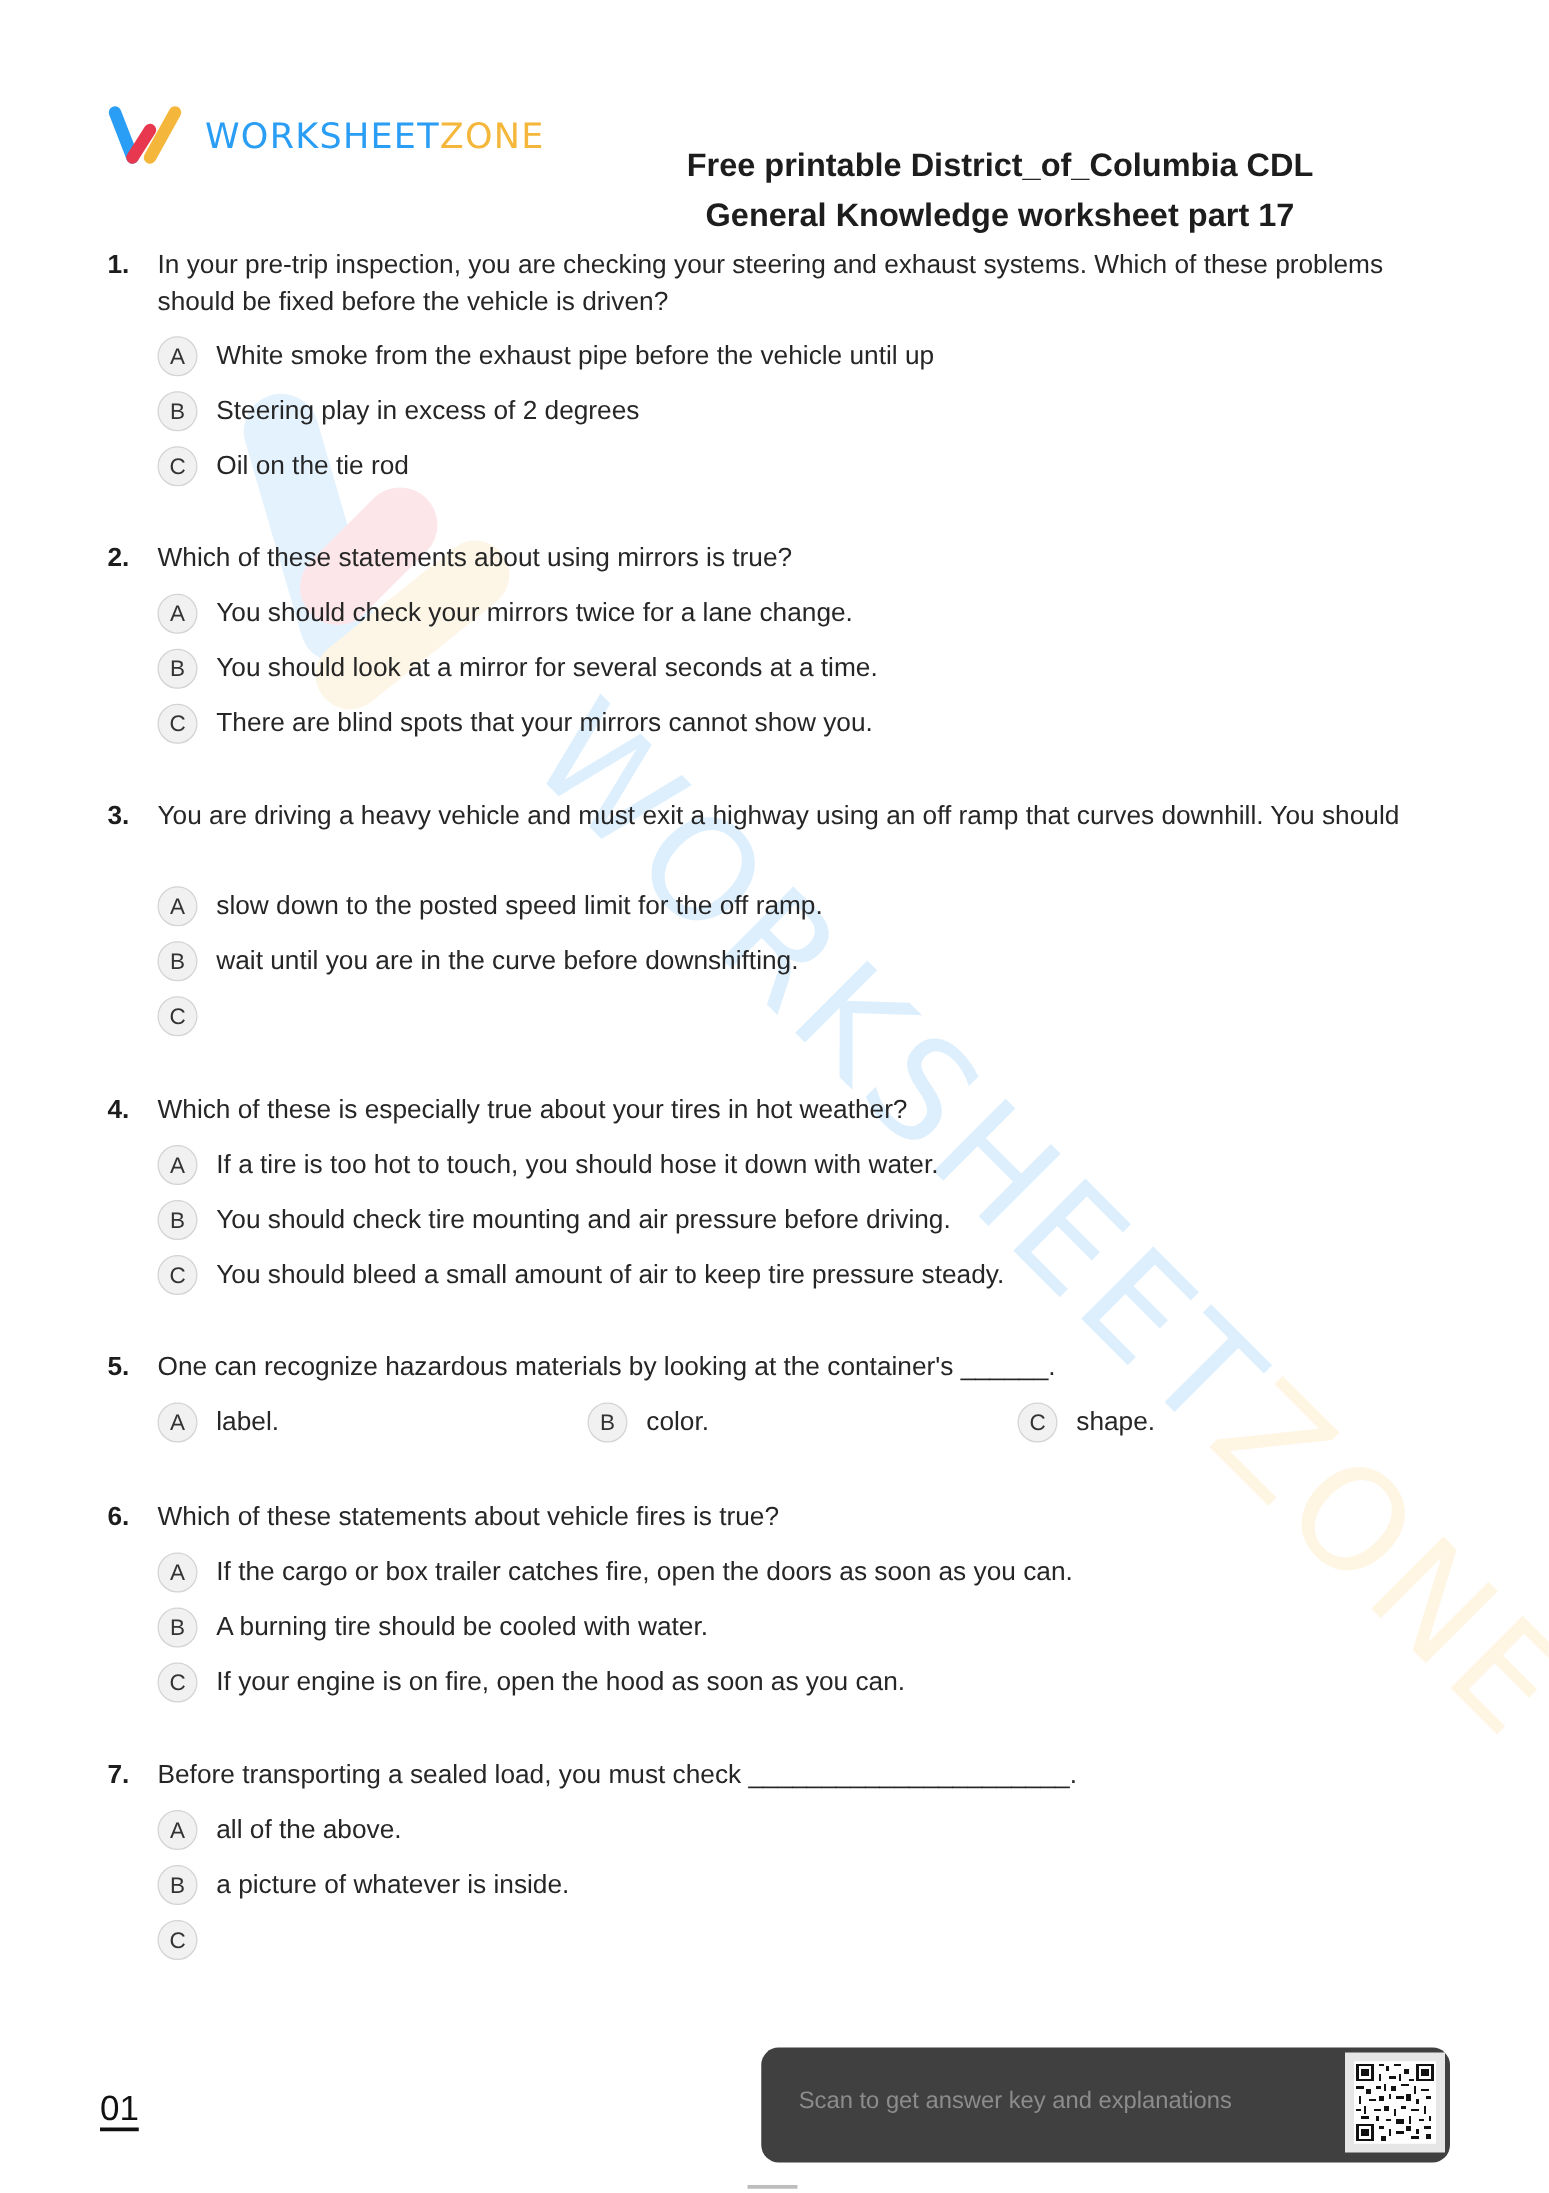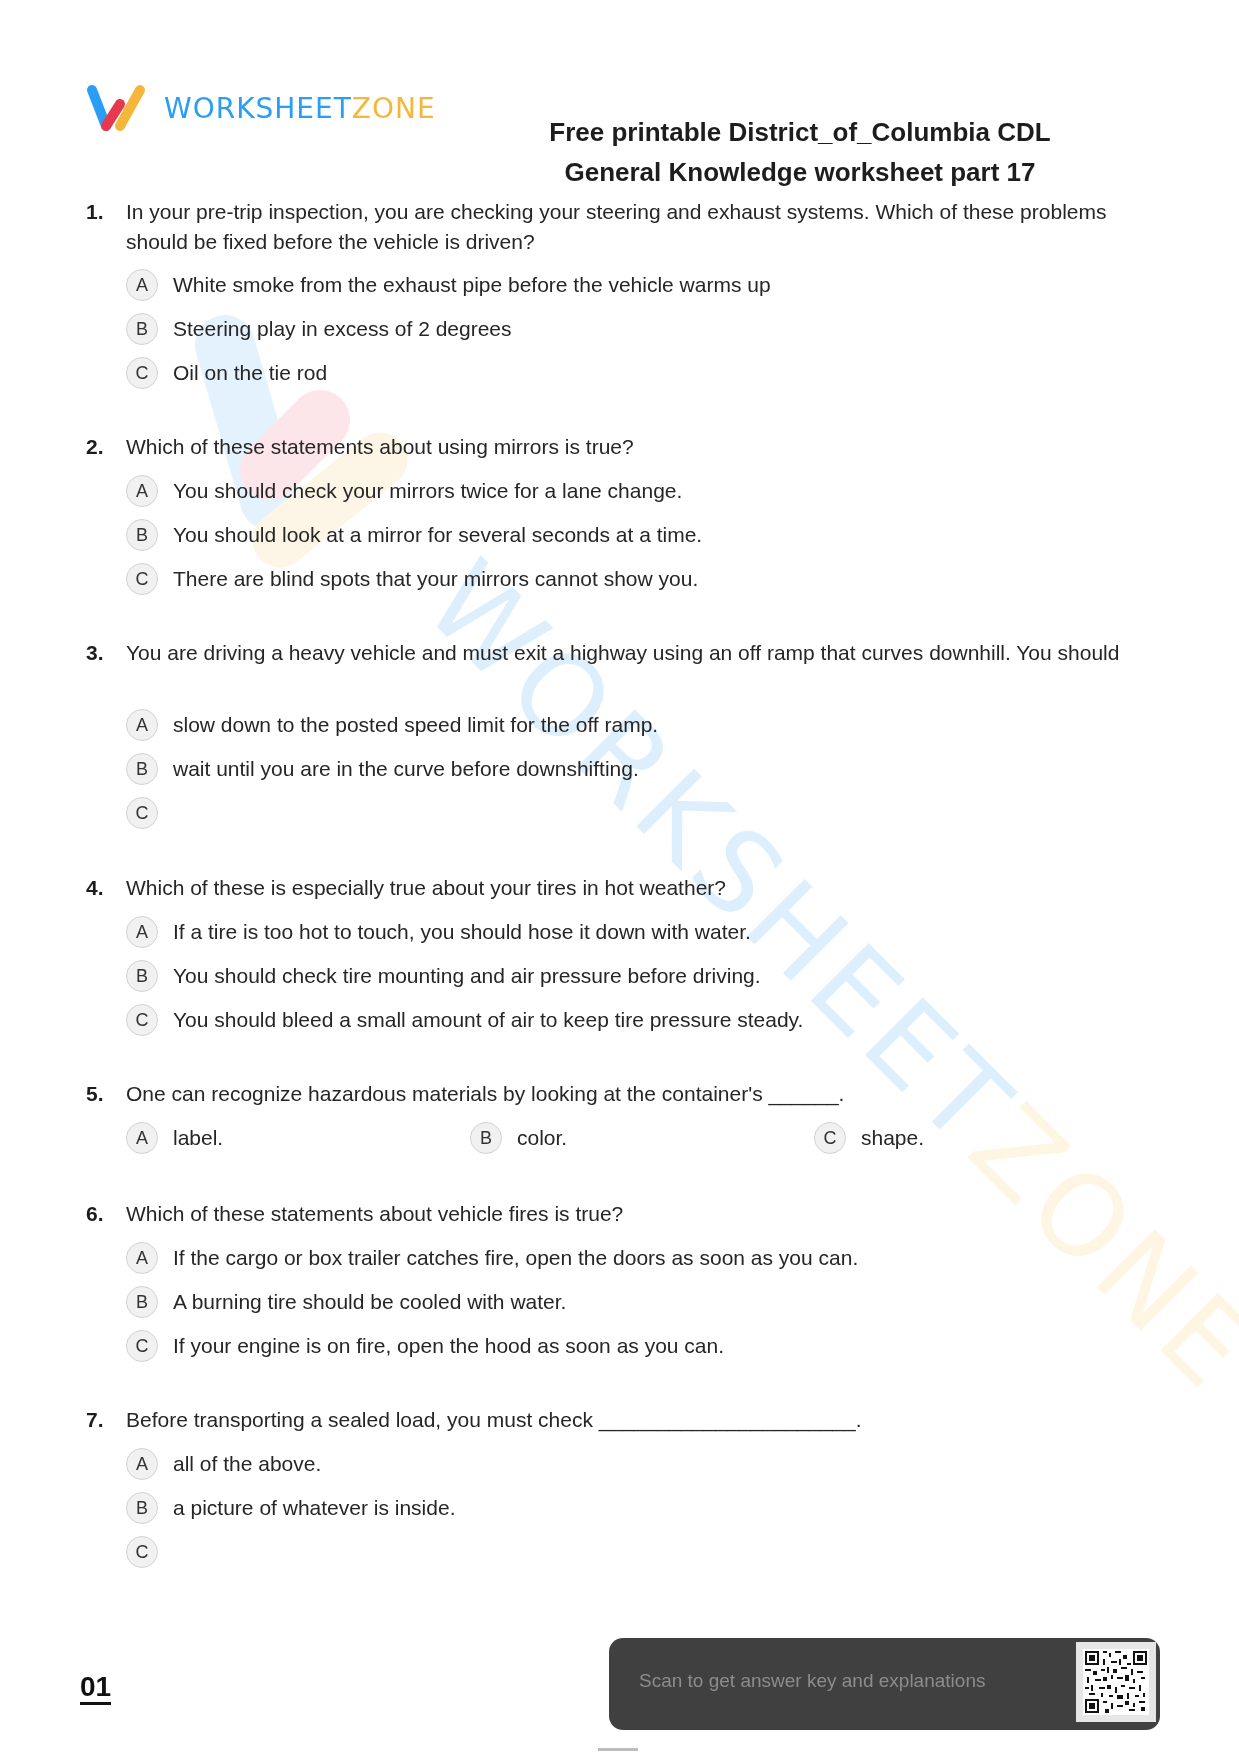--- a/index.html
+++ b/index.html
@@ -50,21 +50,21 @@
     .opt-badge {
       width: 32px; height: 32px; border-radius: 50%;
       background: #f1f1f1; border: 1px solid #d3d3d3;
       display: flex; align-items: center; justify-content: center;
       font-size: 18px; color: #333; margin-right: 15px; flex: 0 0 32px;
     }
     .opt-text { font-size: 21px; color: #262626; white-space: nowrap; }
 
     
     .page-num {
-      position: absolute; left: 80px; top: 1672px; font-size: 28px; font-weight: bold;
+      position: absolute; left: 80px; top: 1672px; font-size: 28px; font-weight: normal;
       color: #111; border-bottom: 3px solid #111; line-height: 30px; z-index: 2;
     }
     .scan-box {
       position: absolute; left: 609px; top: 1638px; width: 551px; height: 92px;
       background: #404040; border-radius: 14px; z-index: 2;
     }
     .scan-text {
       position: absolute; left: 30px; top: 32px; font-size: 19px; color: #8c8c8c;
     }
     .qr {
@@ -106,21 +106,21 @@
   <div>General Knowledge worksheet part 17</div>
 </div>
 
 <div class="questions">
 
   <div class="question" style="top:197px;">
     <span class="q-num">1.</span>
     <span class="q-text">In your pre-trip inspection, you are checking your steering and exhaust systems. Which of these problems should be fixed before the vehicle is driven?</span>
     <div class="option" style="top:72px;">
         <span class="opt-badge">A</span>
-        <span class="opt-text">White smoke from the exhaust pipe before the vehicle warms up</span>
+        <span class="opt-text">White smoke from the exhaust pipe before the vehicle until up</span>
       </div>
     <div class="option" style="top:116px;">
         <span class="opt-badge">B</span>
         <span class="opt-text">Steering play in excess of 2 degrees</span>
       </div>
     <div class="option" style="top:160px;">
         <span class="opt-badge">C</span>
         <span class="opt-text">Oil on the tie rod</span>
       </div>
   </div>

